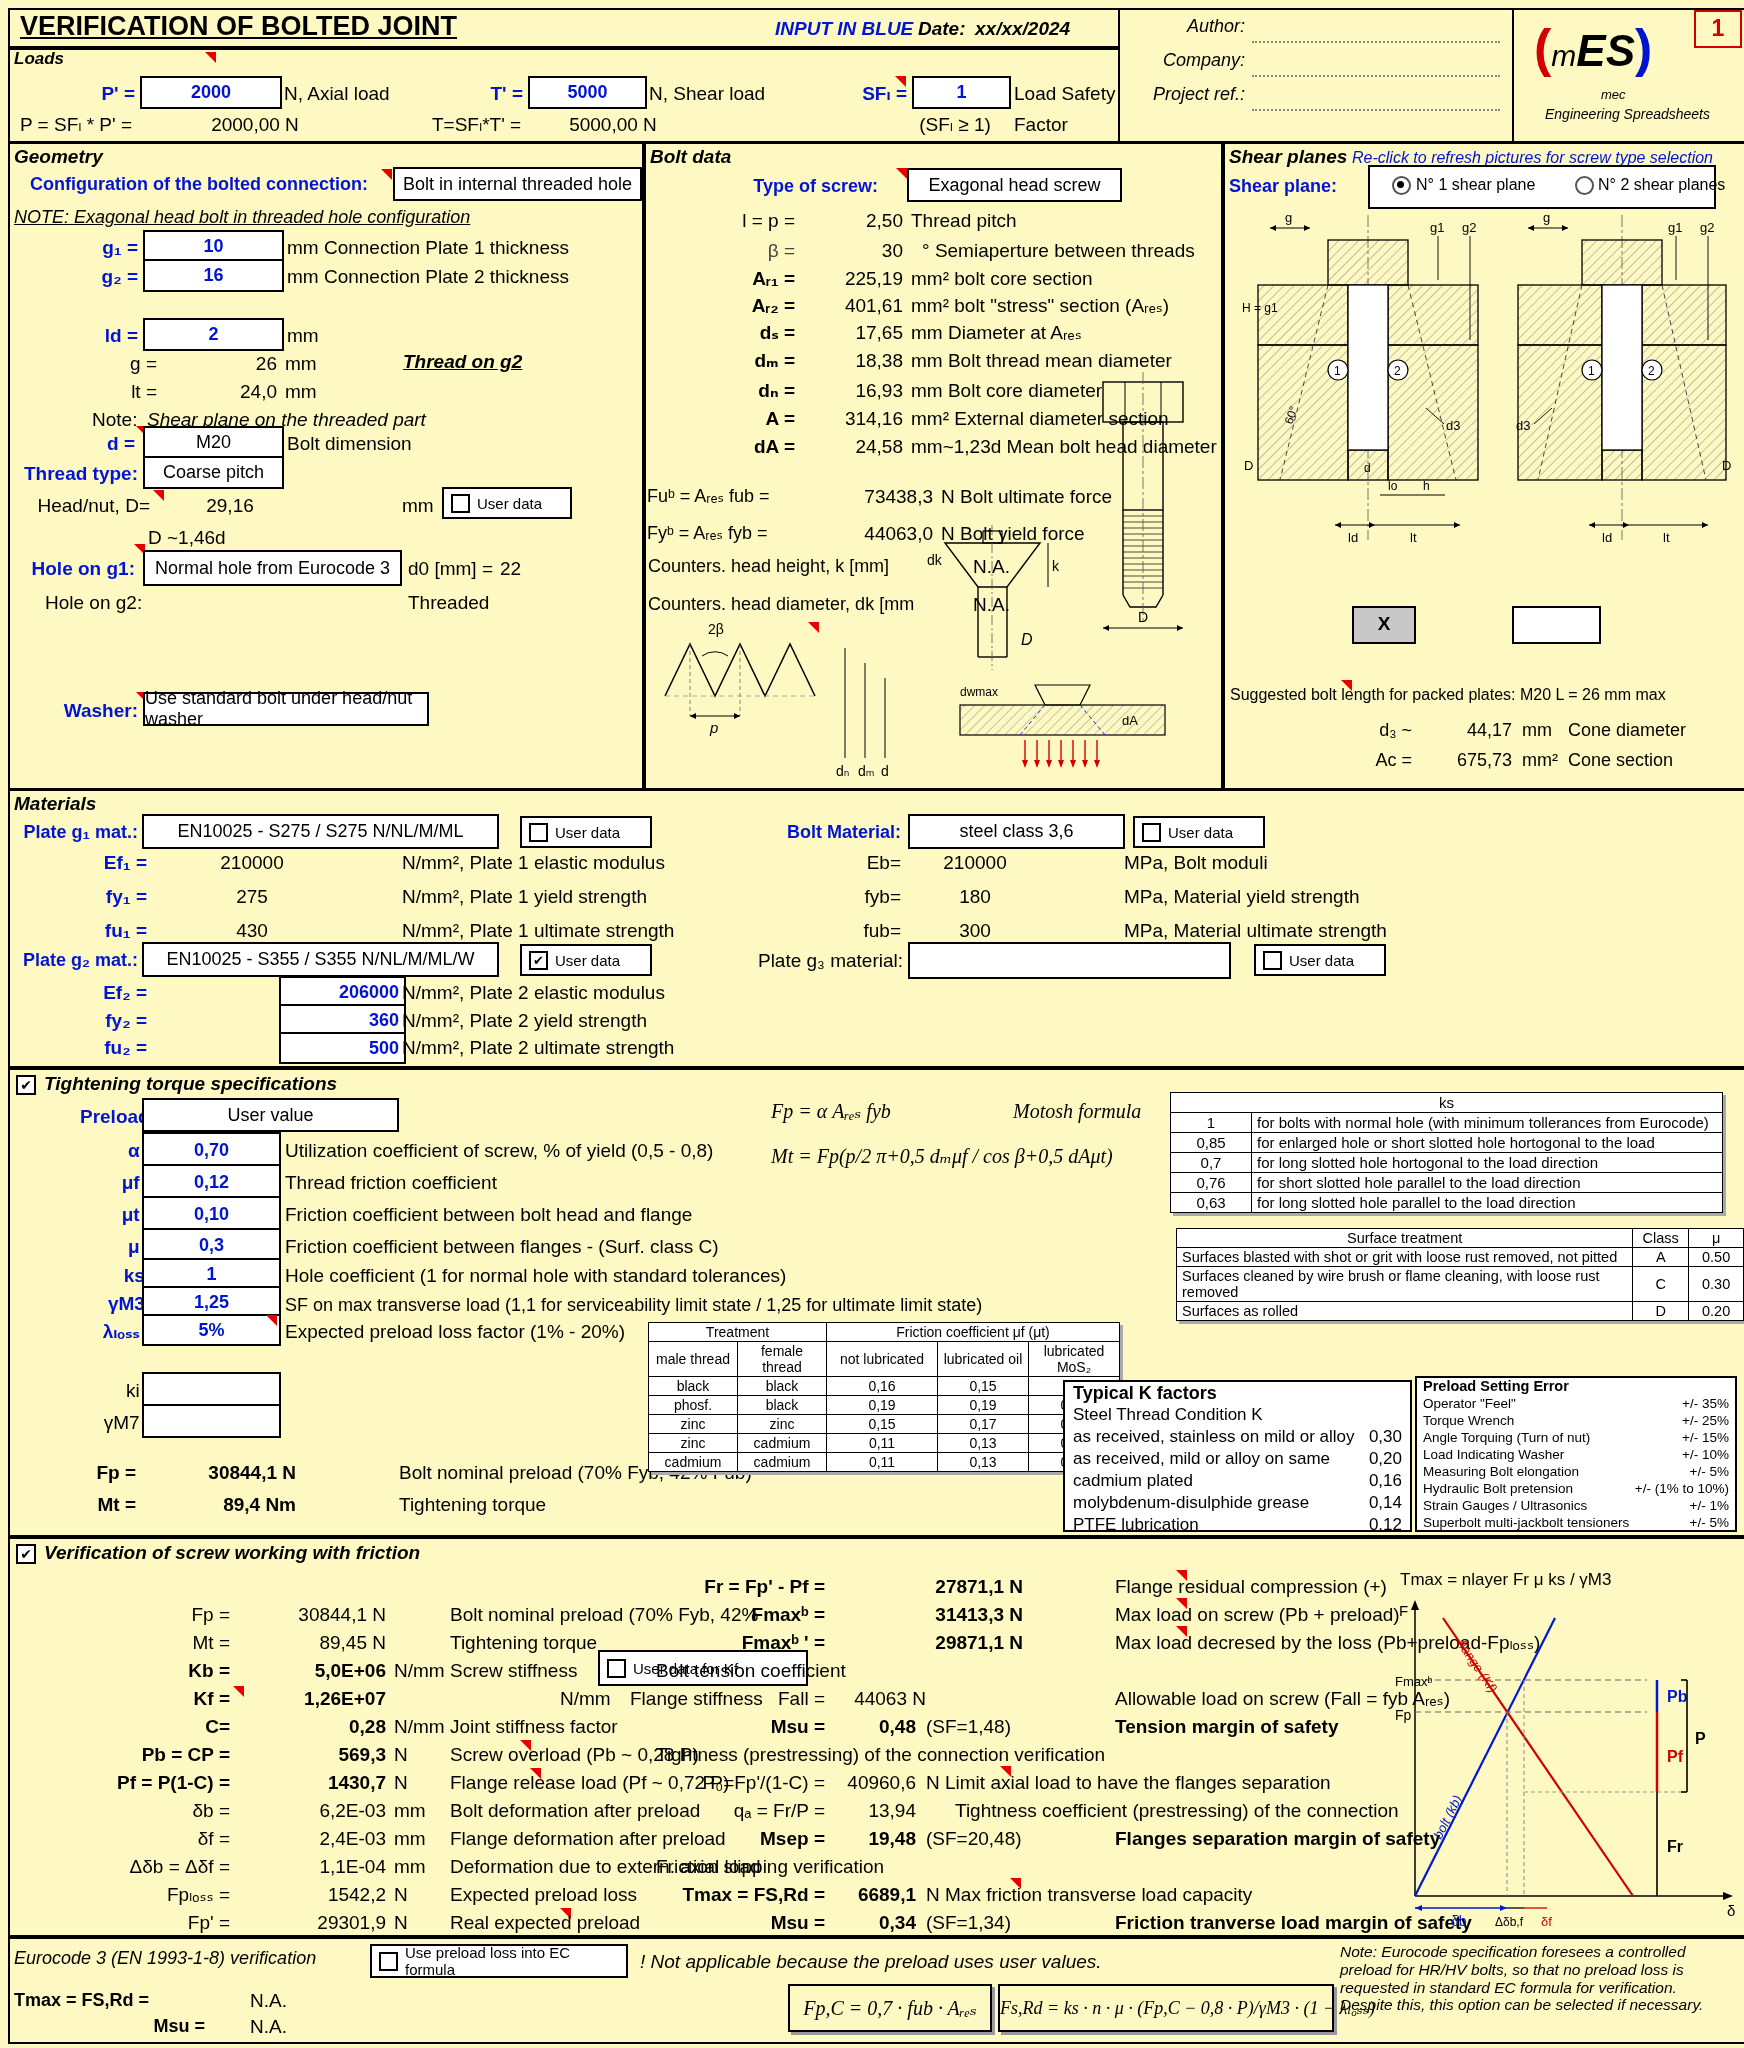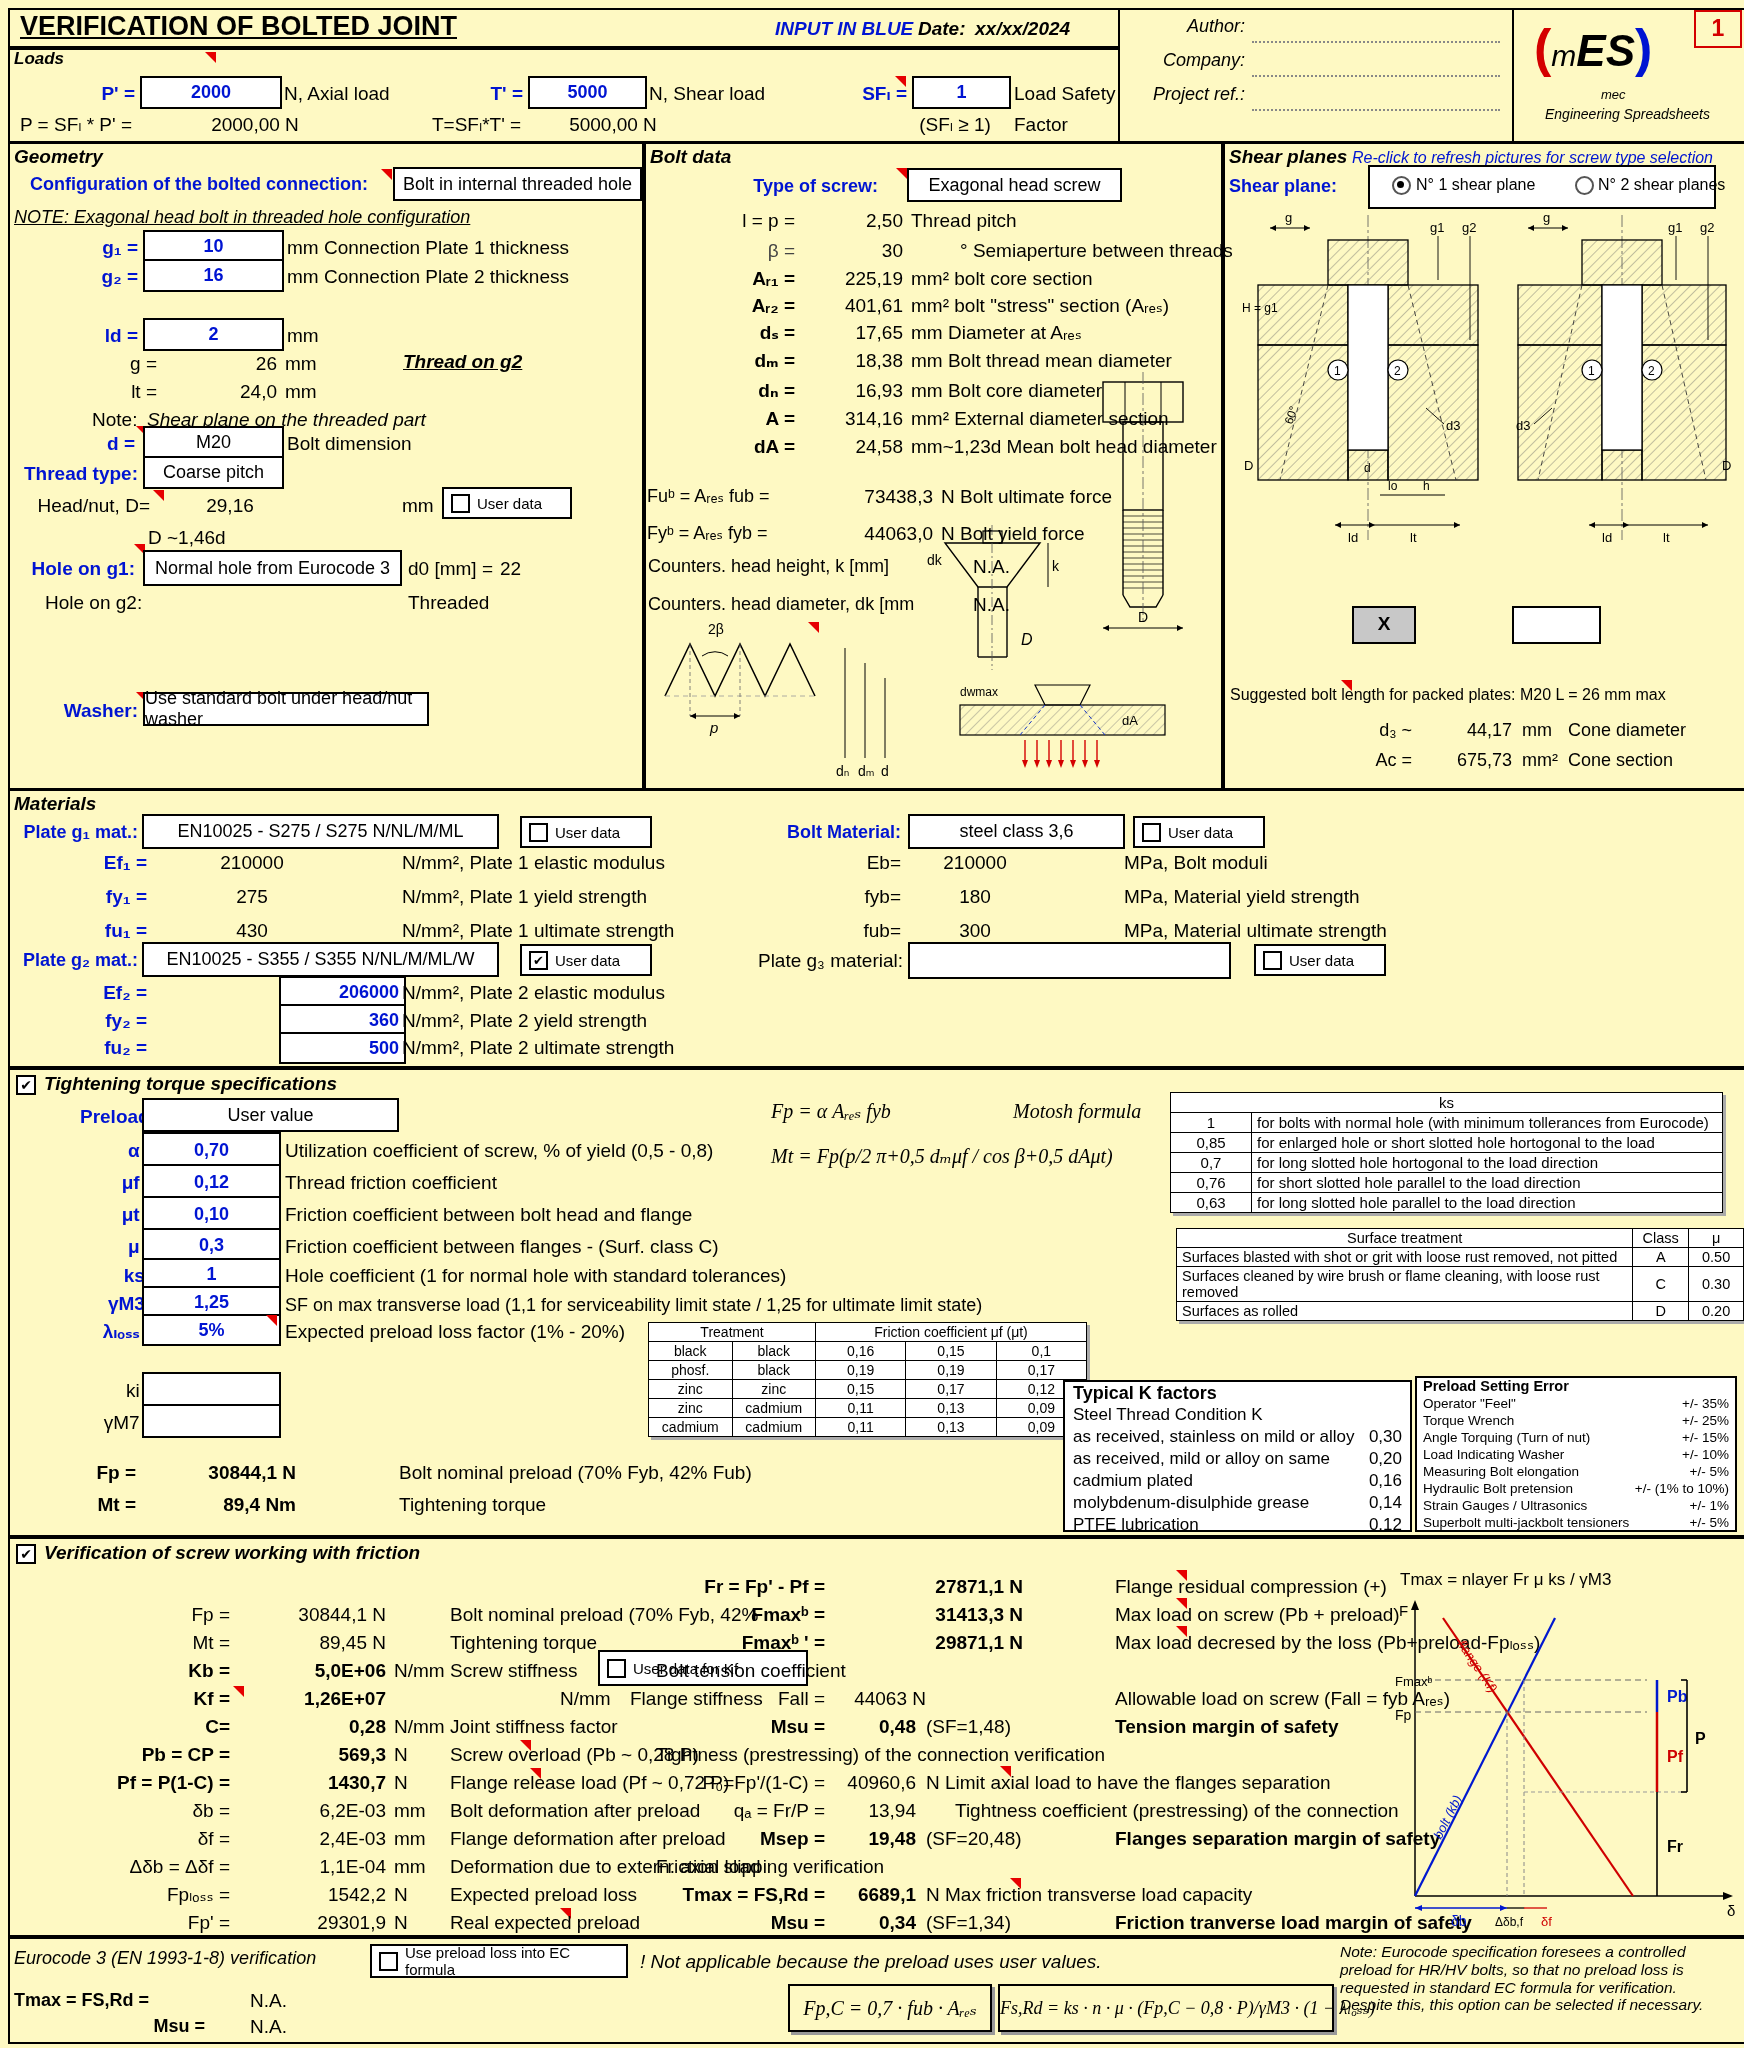--- a/index.html
+++ b/index.html
@@ -134,21 +134,21 @@
   <div class="t b i" style="left:650px;top:146px">Bolt data</div>
   <div class="t bl f18 r" style="left:700px;top:176px;width:178px">Type of screw:</div>
   <div class="mark" style="left:896px;top:168px"></div>
   <div class="sb f17" style="left:907px;top:168px;width:211px;height:30px">Exagonal head screw</div>
 
   <div class="t r" style="left:560px;top:210px;width:235px">l = p =</div>
   <div class="t r" style="left:795px;top:210px;width:108px">2,50</div>
   <div class="t" style="left:911px;top:210px">Thread pitch</div>
   <div class="t r" style="left:560px;top:240px;width:235px;color:#444">β =</div>
   <div class="t r" style="left:795px;top:240px;width:108px">30</div>
-  <div class="t" style="left:960px;top:240px">°  Semiaperture between threads</div>
+  <div class="t" style="left:922px;top:240px">°  Semiaperture between threads</div>
   <div class="t b r" style="left:560px;top:268px;width:235px">Aᵣ₁ =</div>
   <div class="t r" style="left:795px;top:268px;width:108px">225,19</div>
   <div class="t" style="left:911px;top:268px">mm² bolt core section</div>
   <div class="t b r" style="left:560px;top:295px;width:235px">Aᵣ₂ =</div>
   <div class="t r" style="left:795px;top:295px;width:108px">401,61</div>
   <div class="t" style="left:911px;top:295px">mm² bolt "stress" section (Aᵣₑₛ)</div>
   <div class="t b r" style="left:560px;top:322px;width:235px">dₛ =</div>
   <div class="t r" style="left:795px;top:322px;width:108px">17,65</div>
   <div class="t" style="left:911px;top:322px">mm Diameter at Aᵣₑₛ</div>
   <div class="t b r" style="left:560px;top:350px;width:235px">dₘ =</div>
@@ -471,20 +471,27 @@
 
   <div class="t ser f20" style="left:771px;top:1100px">Fp =  α Aᵣₑₛ fyb</div>
   <div class="t ser f20" style="left:1013px;top:1100px">Motosh formula</div>
   <div class="t ser f20" style="left:771px;top:1145px">Mt = Fp(p/2 π+0,5 dₘμf / cos β+0,5 dAμt)</div>
 
   <table class="tbl f14" style="left:648px;top:1322px">
     <tbody>
         <tr>
       <th colspan="2" style="width:156px">Treatment</th>
       <th colspan="3" style="width:260px">Friction coefficient μf (μt)</th>
+    </tr>
+    <tr>
+      <th style="width:78px">male thread</th>
+      <th style="width:78px">female thread</th>
+      <th style="width:100px">not lubricated</th>
+      <th style="width:80px">lubricated oil</th>
+      <th style="width:80px">lubricated MoS₂</th>
     </tr>
     <tr>
           <td class="c">black</td>
           <td class="c">black</td>
           <td class="c">0,16</td>
           <td class="c">0,15</td>
           <td class="c">0,1</td>
         </tr>
     <tr>
           <td class="c">phosf.</td>

